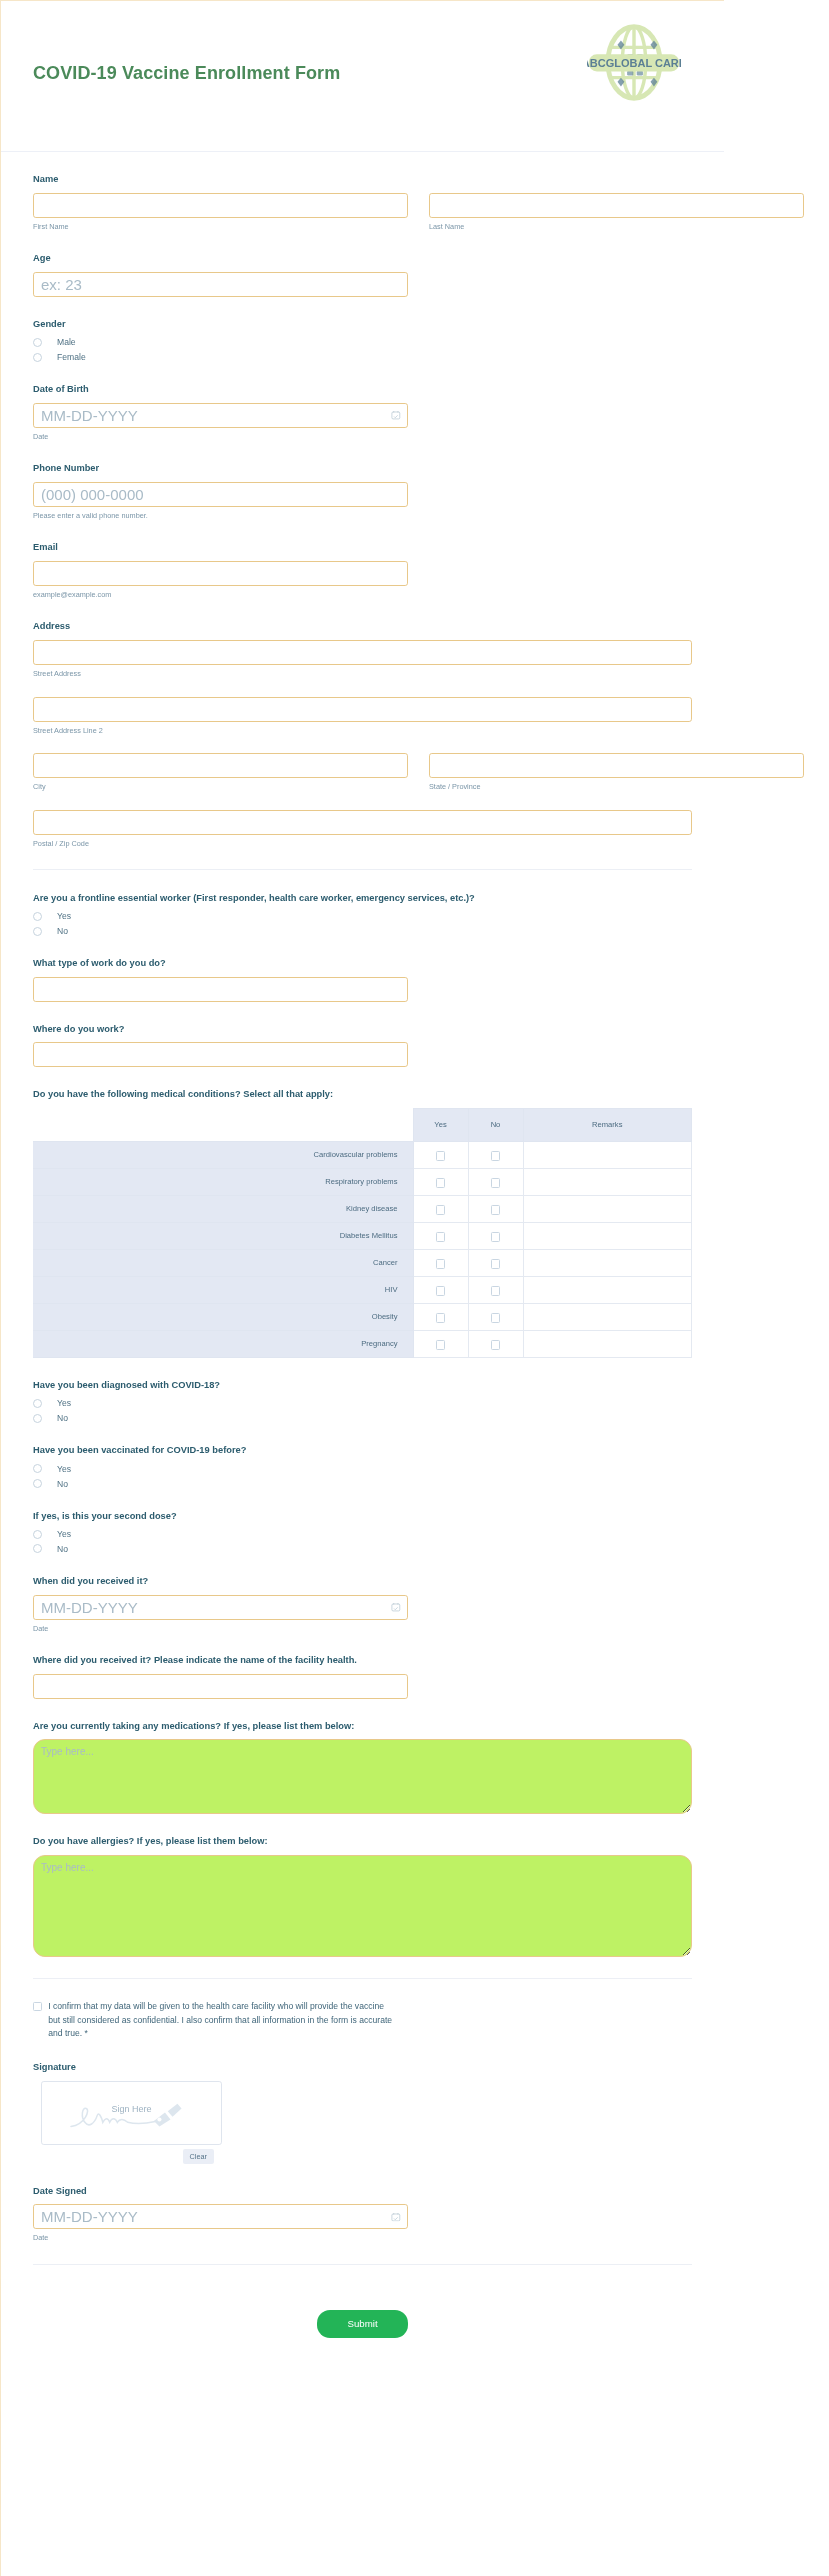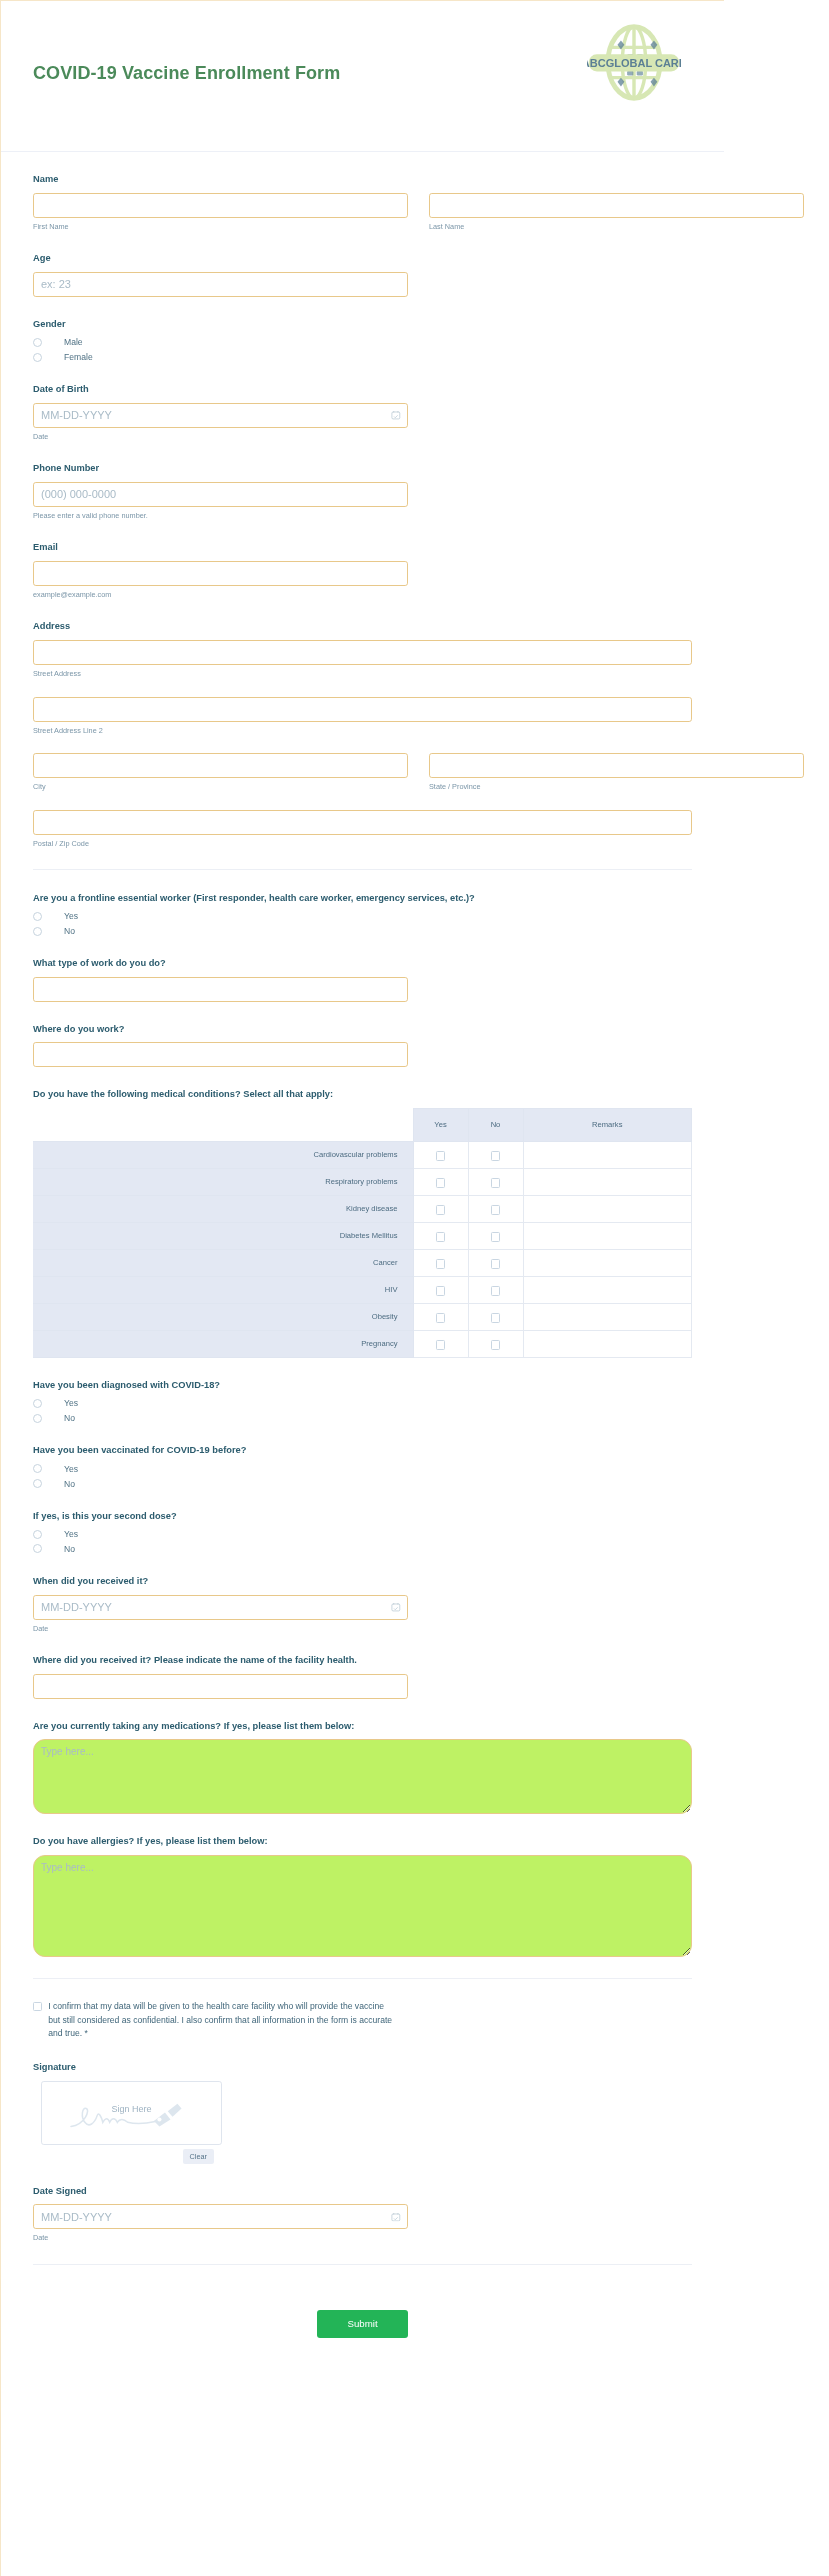--- a/index.html
+++ b/index.html
@@ -65,21 +65,21 @@
   }
 
   .text-input {
     display: block;
     width: 100%;
     height: 25px;
     border: 0.7px solid #e8c88a;
     border-radius: 2.8px;
     background: #ffffff;
     padding: 0 7px;
-    font-size: 11px;
+    font-size: 15px;
     color: #38566b;
     font-family: "Liberation Sans", sans-serif;
     outline: none;
   }
   .text-input::placeholder { color: #a9bbc7; }
   .input-short { width: 375px; }
 
   .row-2col { display: flex; gap: 21px; }
   .col { flex: 0 0 375px; }
 
@@ -93,21 +93,21 @@
     width: 9.7px; height: 9.7px;
     color: #b6c6d2;
     pointer-events: none;
   }
   .calendar-icon svg { display:block; width:9.7px; height:9.7px; }
 
   
   .radio-row {
     display: flex;
     align-items: center;
-    gap: 22px;
+    gap: 15px;
     margin-top: 4.8px;
   }
   .radio-dot {
     width: 9px; height: 9px;
     border: 0.7px solid #c6d3de;
     border-radius: 50%;
     background: #fff;
     flex: 0 0 9px;
   }
   .radio-label {
@@ -250,21 +250,21 @@
   
   .submit-wrap {
     display: flex;
     justify-content: center;
     padding: 23.5px 0 29px 0;
   }
   .submit-btn {
     background: #23b457;
     color: #ffffff;
     border: none;
-    border-radius: 3px;
+    border-radius: 13px;
     width: 91px;
     height: 28px;
     font-size: 9.7px;
     font-family: "Liberation Sans", sans-serif;
     cursor: pointer;
   }
 
   .spacer-lg { height: 18px; }
 </style>
 </head>

